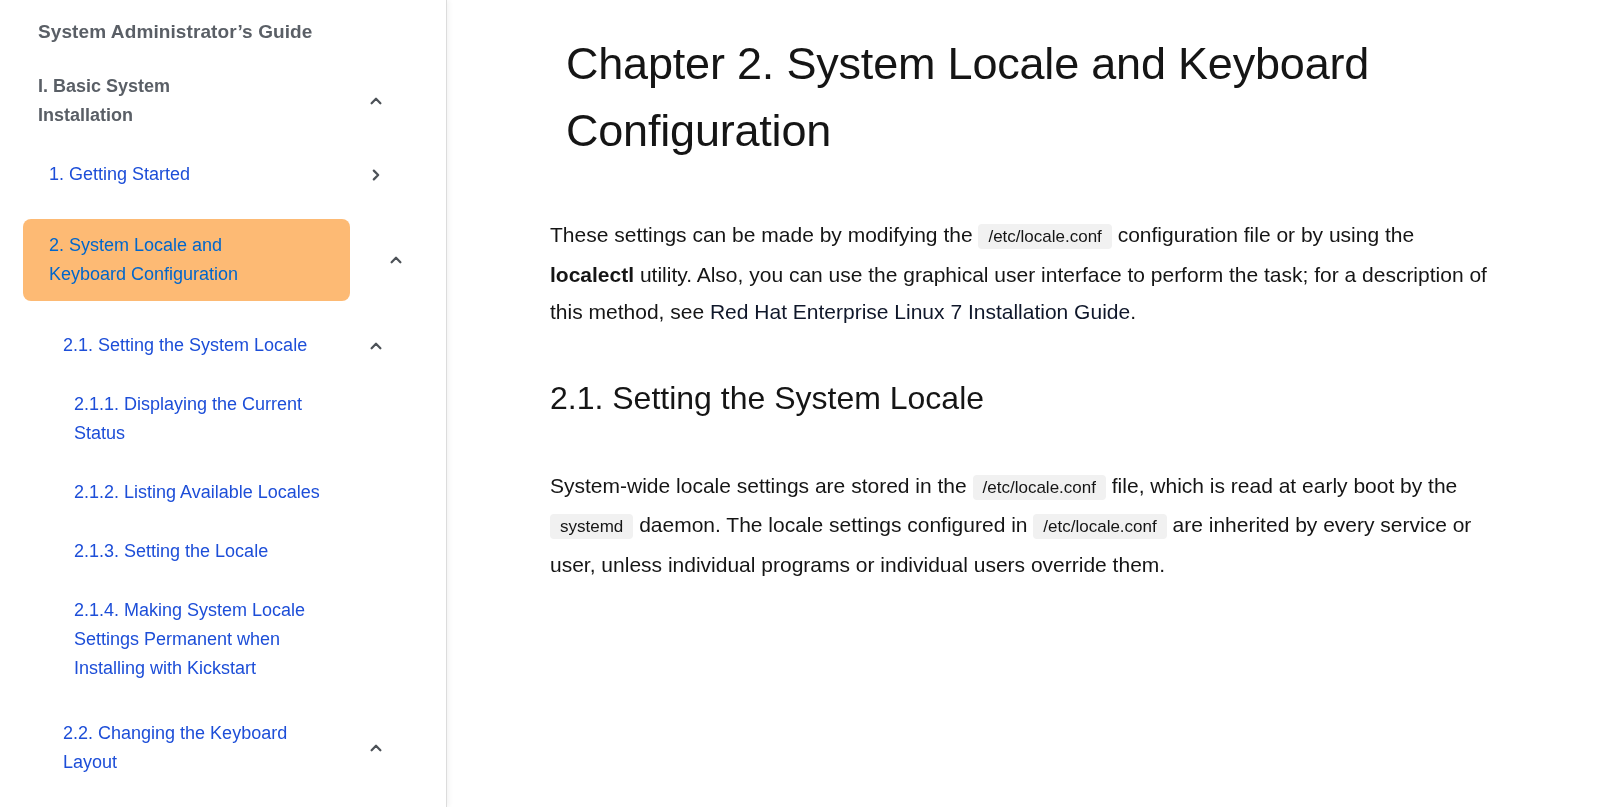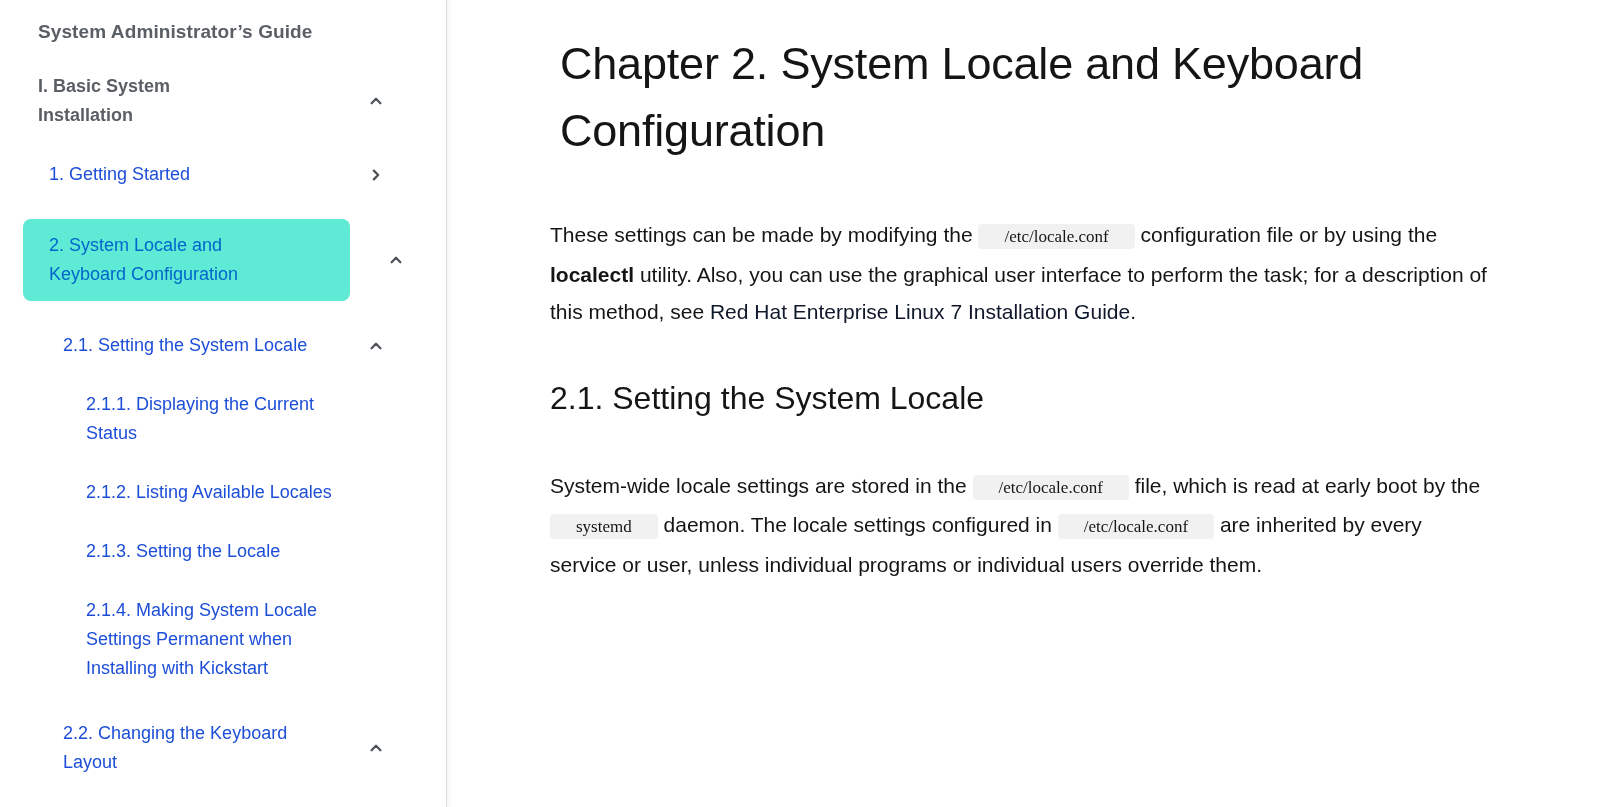--- a/index.html
+++ b/index.html
@@ -36,63 +36,63 @@
     position: absolute; top: 50%; transform: translateY(-50%);
     right: 62px; color: #4d5258; display: flex; align-items: center;
   }
   .lvl-part  { font-weight: 700; color: #5a5f66; margin-top: 28px; }
   .lvl-part .label { max-width: 220px; }
   .lvl-chapter { margin-left: 11px; }
   .lvl-chapter .label { max-width: 265px; }
   .lvl-section { margin-left: 25px; }
   .lvl-section .label { max-width: 250px; }
   .lvl-subsection { margin-left: 36px; }
-  .lvl-subsection .label { max-width: 282px; margin-left: 12px; }
+  .lvl-subsection .label { max-width: 282px; }
   .gap-before { margin-top: 36px; }
 
   .toc-item.active {
     margin-left: -15px;
-    background: #5eead4;
+    background: #fdba74;
     border-radius: 8px;
     padding: 12px 0 12px 26px;
     color: #0066cc;
     width: 327px;
   }
   .toc-item.active .label { max-width: 255px; }
   .toc-item.active .chev { right: -53px; }
 
   
   .content {
     flex: 1;
     padding: 15px 60px 0 103px;
     overflow: hidden;
   }
   .content-inner { max-width: 940px; }
   h1.chapter {
     font-size: 45px; line-height: 67px; font-weight: 500;
     color: #151515; letter-spacing: -0.2px;
-    margin: 15px 0 52px 10px;
+    margin: 15px 0 52px 16px;
   }
   h2.section {
     font-size: 32px; line-height: 42px; font-weight: 500;
     color: #151515;
     margin: 46px 0 48px 0;
   }
   p.body-p {
     font-size: 21px; line-height: 37.5px; color: #151515;
     margin: 0 0 28px 0;
   }
   p.body-p em { font-style: italic; }
   p.body-p b { font-weight: 700; }
   .code-chip {
-    font-family: Liberation Serif, serif;
+    font-family: Liberation Sans, sans-serif;
     font-size: 17px;
     background: #f1f1f1;
     border-radius: 4px;
-    padding: 3px 26px;
+    padding: 3px 10px;
     white-space: nowrap;
   }
   a.doc-link { color: #0f172a; text-decoration: none; cursor: pointer; }
 </style>
 </head>
 <body>
 
 <div class="app">
 
   <aside class="sidebar">

